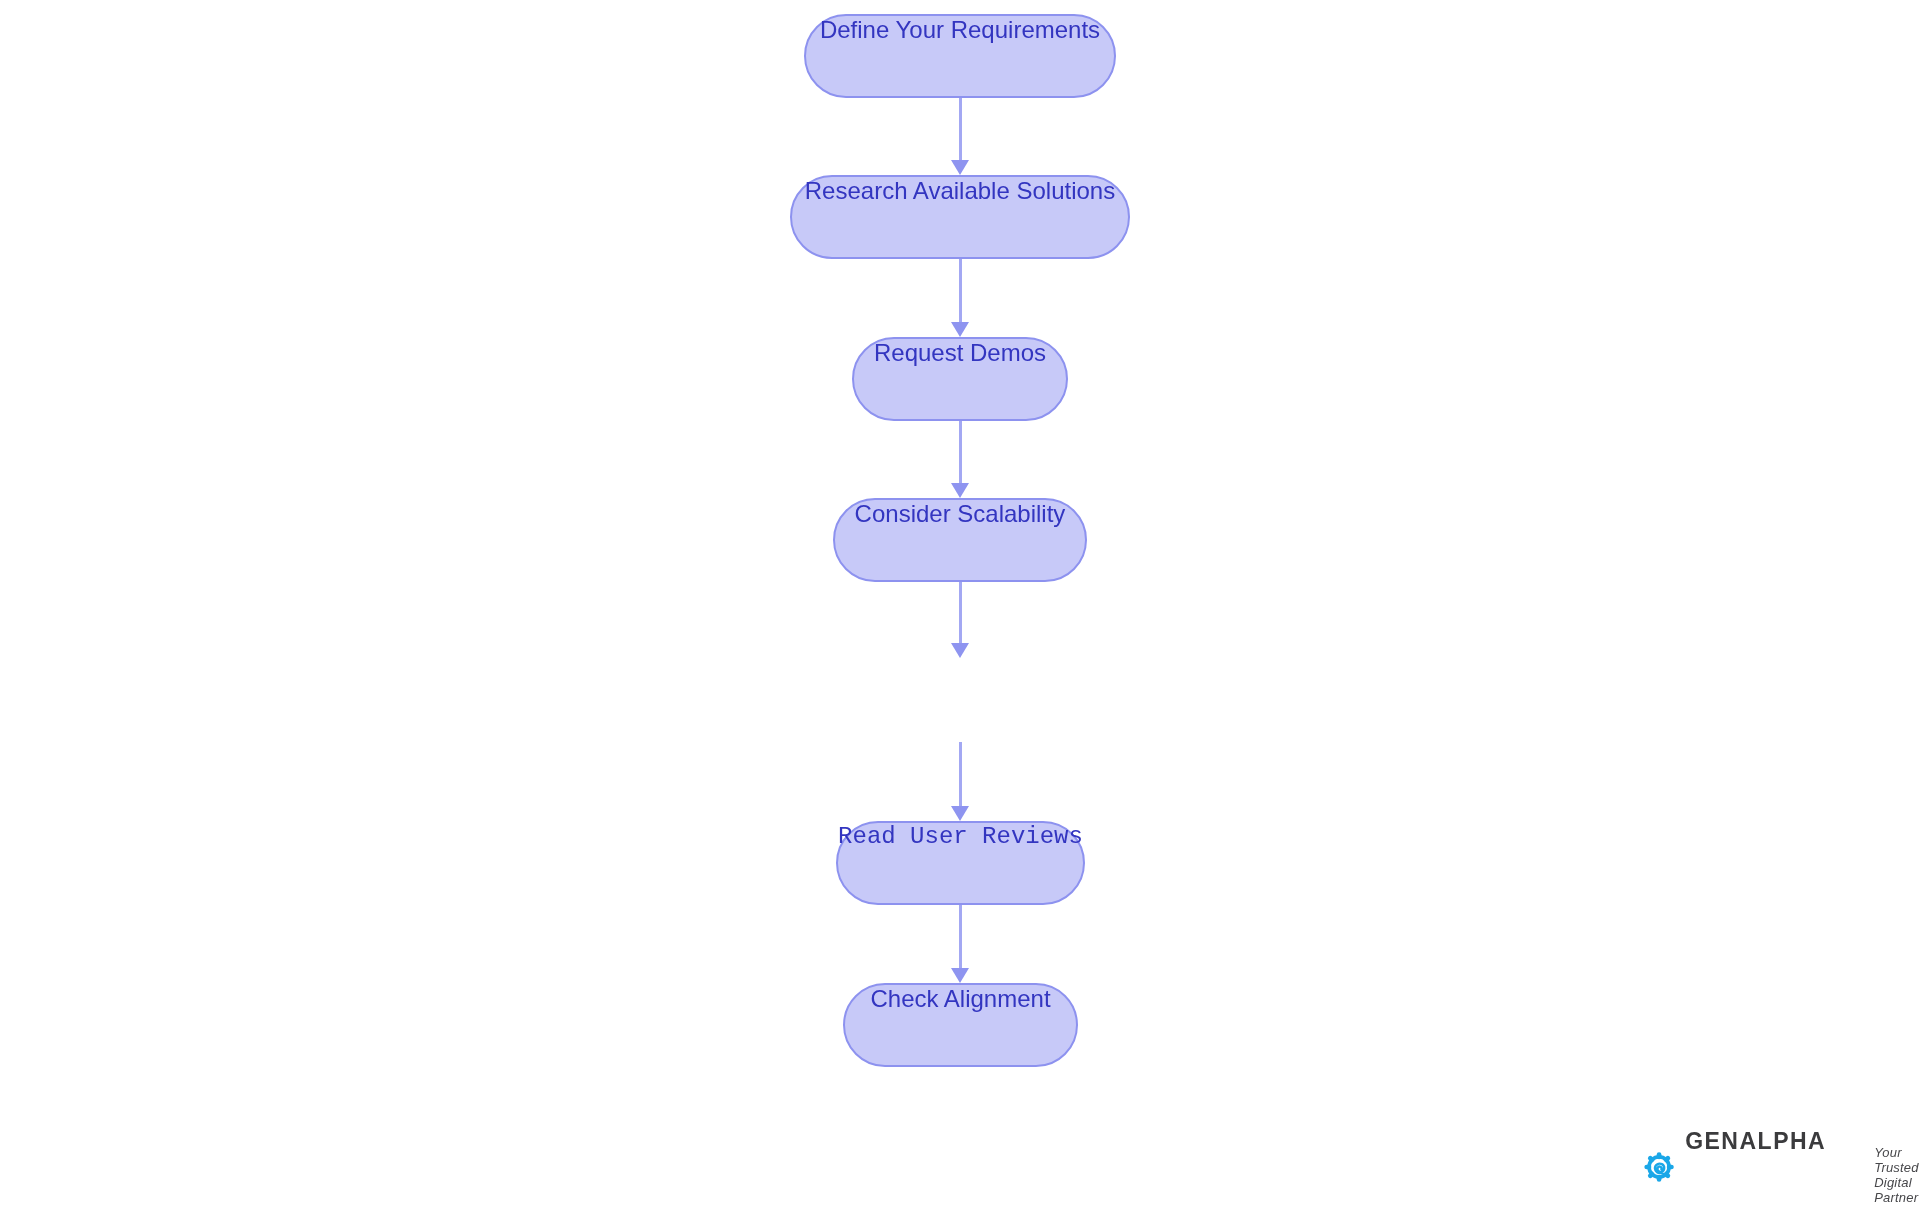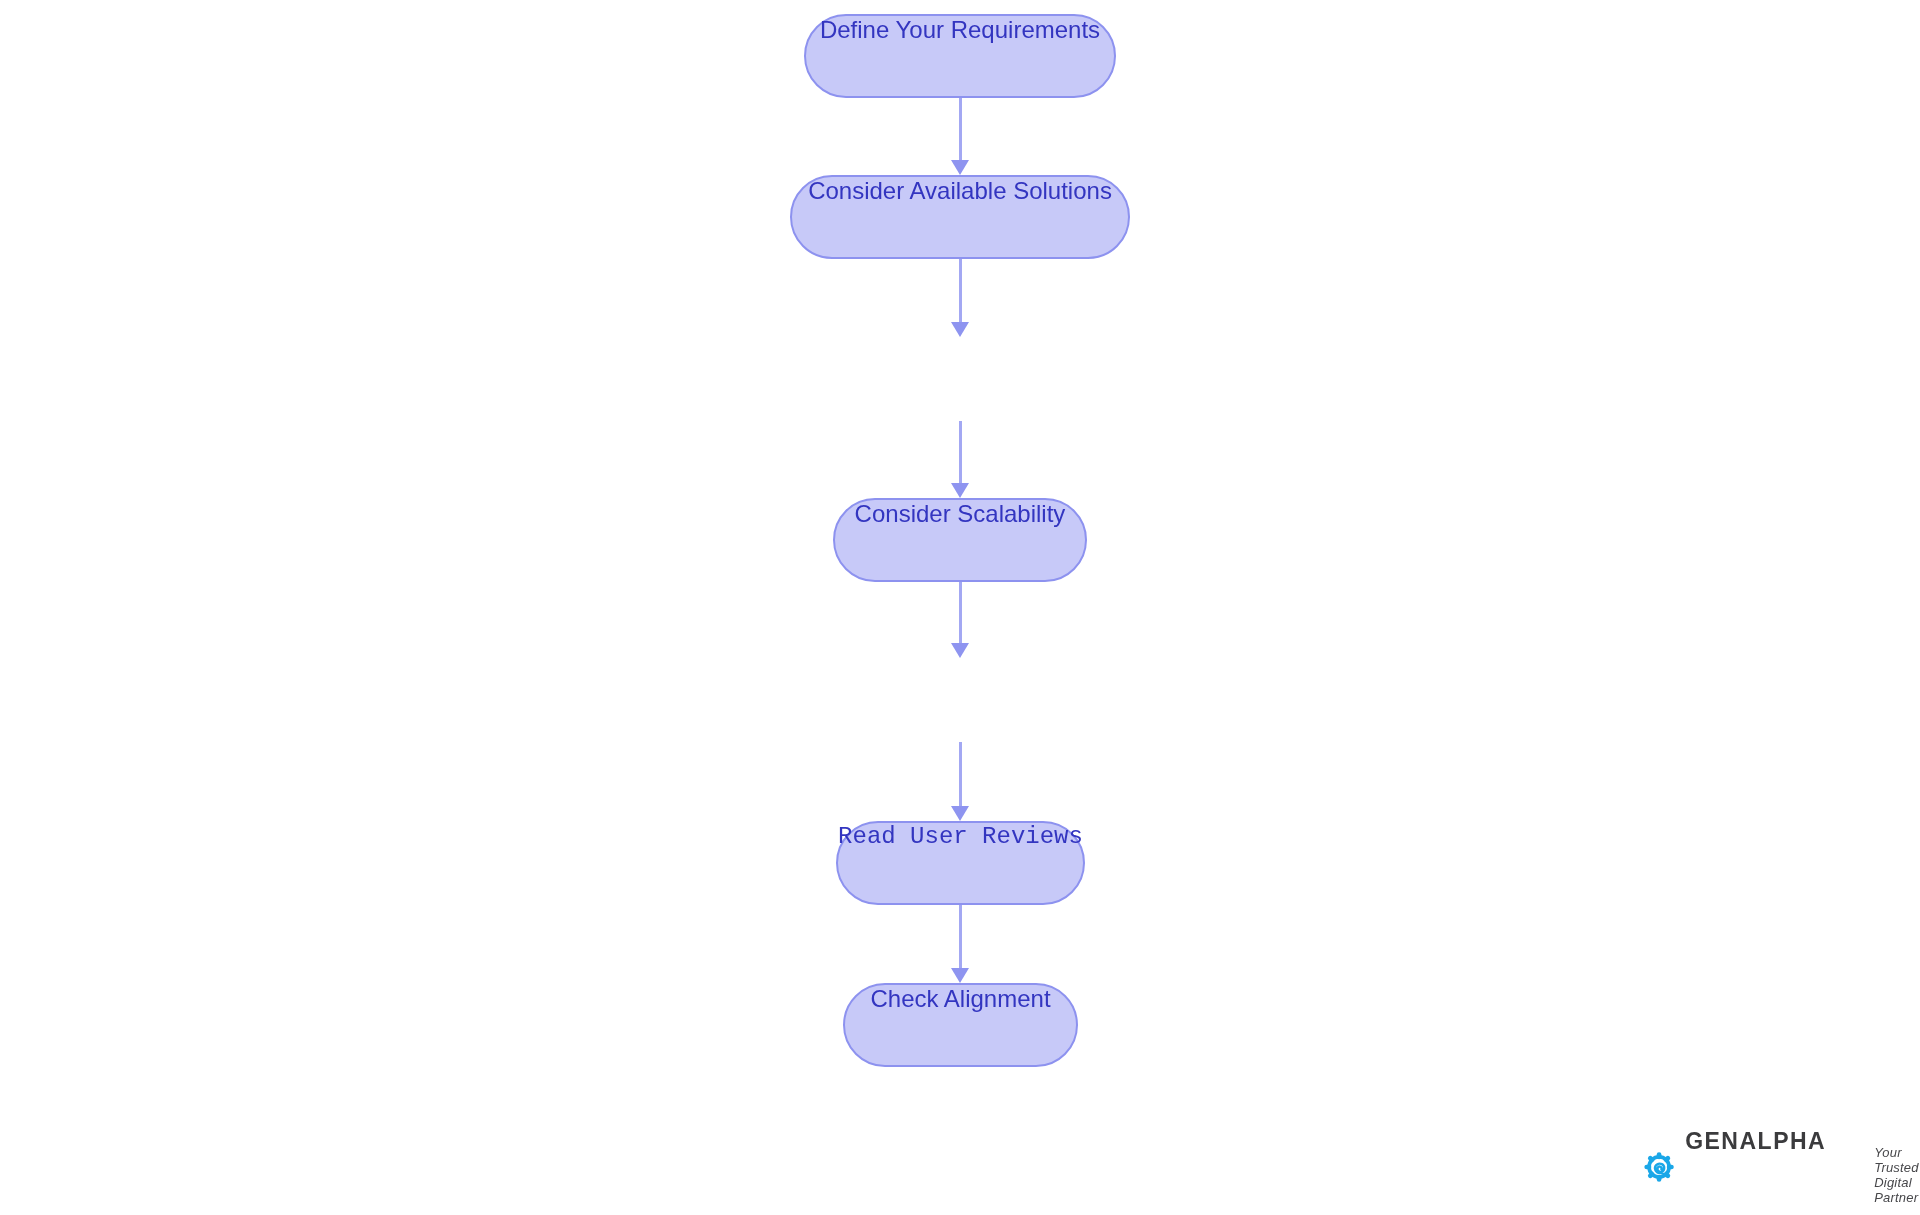--- a/index.html
+++ b/index.html
@@ -94,21 +94,24 @@
 </style>
 </head>
 <body>
 
 <div class="canvas">
 
   <div class="node n0">
     <span>Define Your Requirements</span>
   </div>
   <div class="node n1">
-    <span>Consider Available Solutions</span>
+    <span>Research Available Solutions</span>
+  </div>
+  <div class="node n2">
+    <span>Request Demos</span>
   </div>
   <div class="node n3">
     <span>Consider Scalability</span>
   </div>
   <div class="node n5">
     <span>Read User Reviews</span>
   </div>
   <div class="node n6">
     <span>Check Alignment</span>
   </div>

